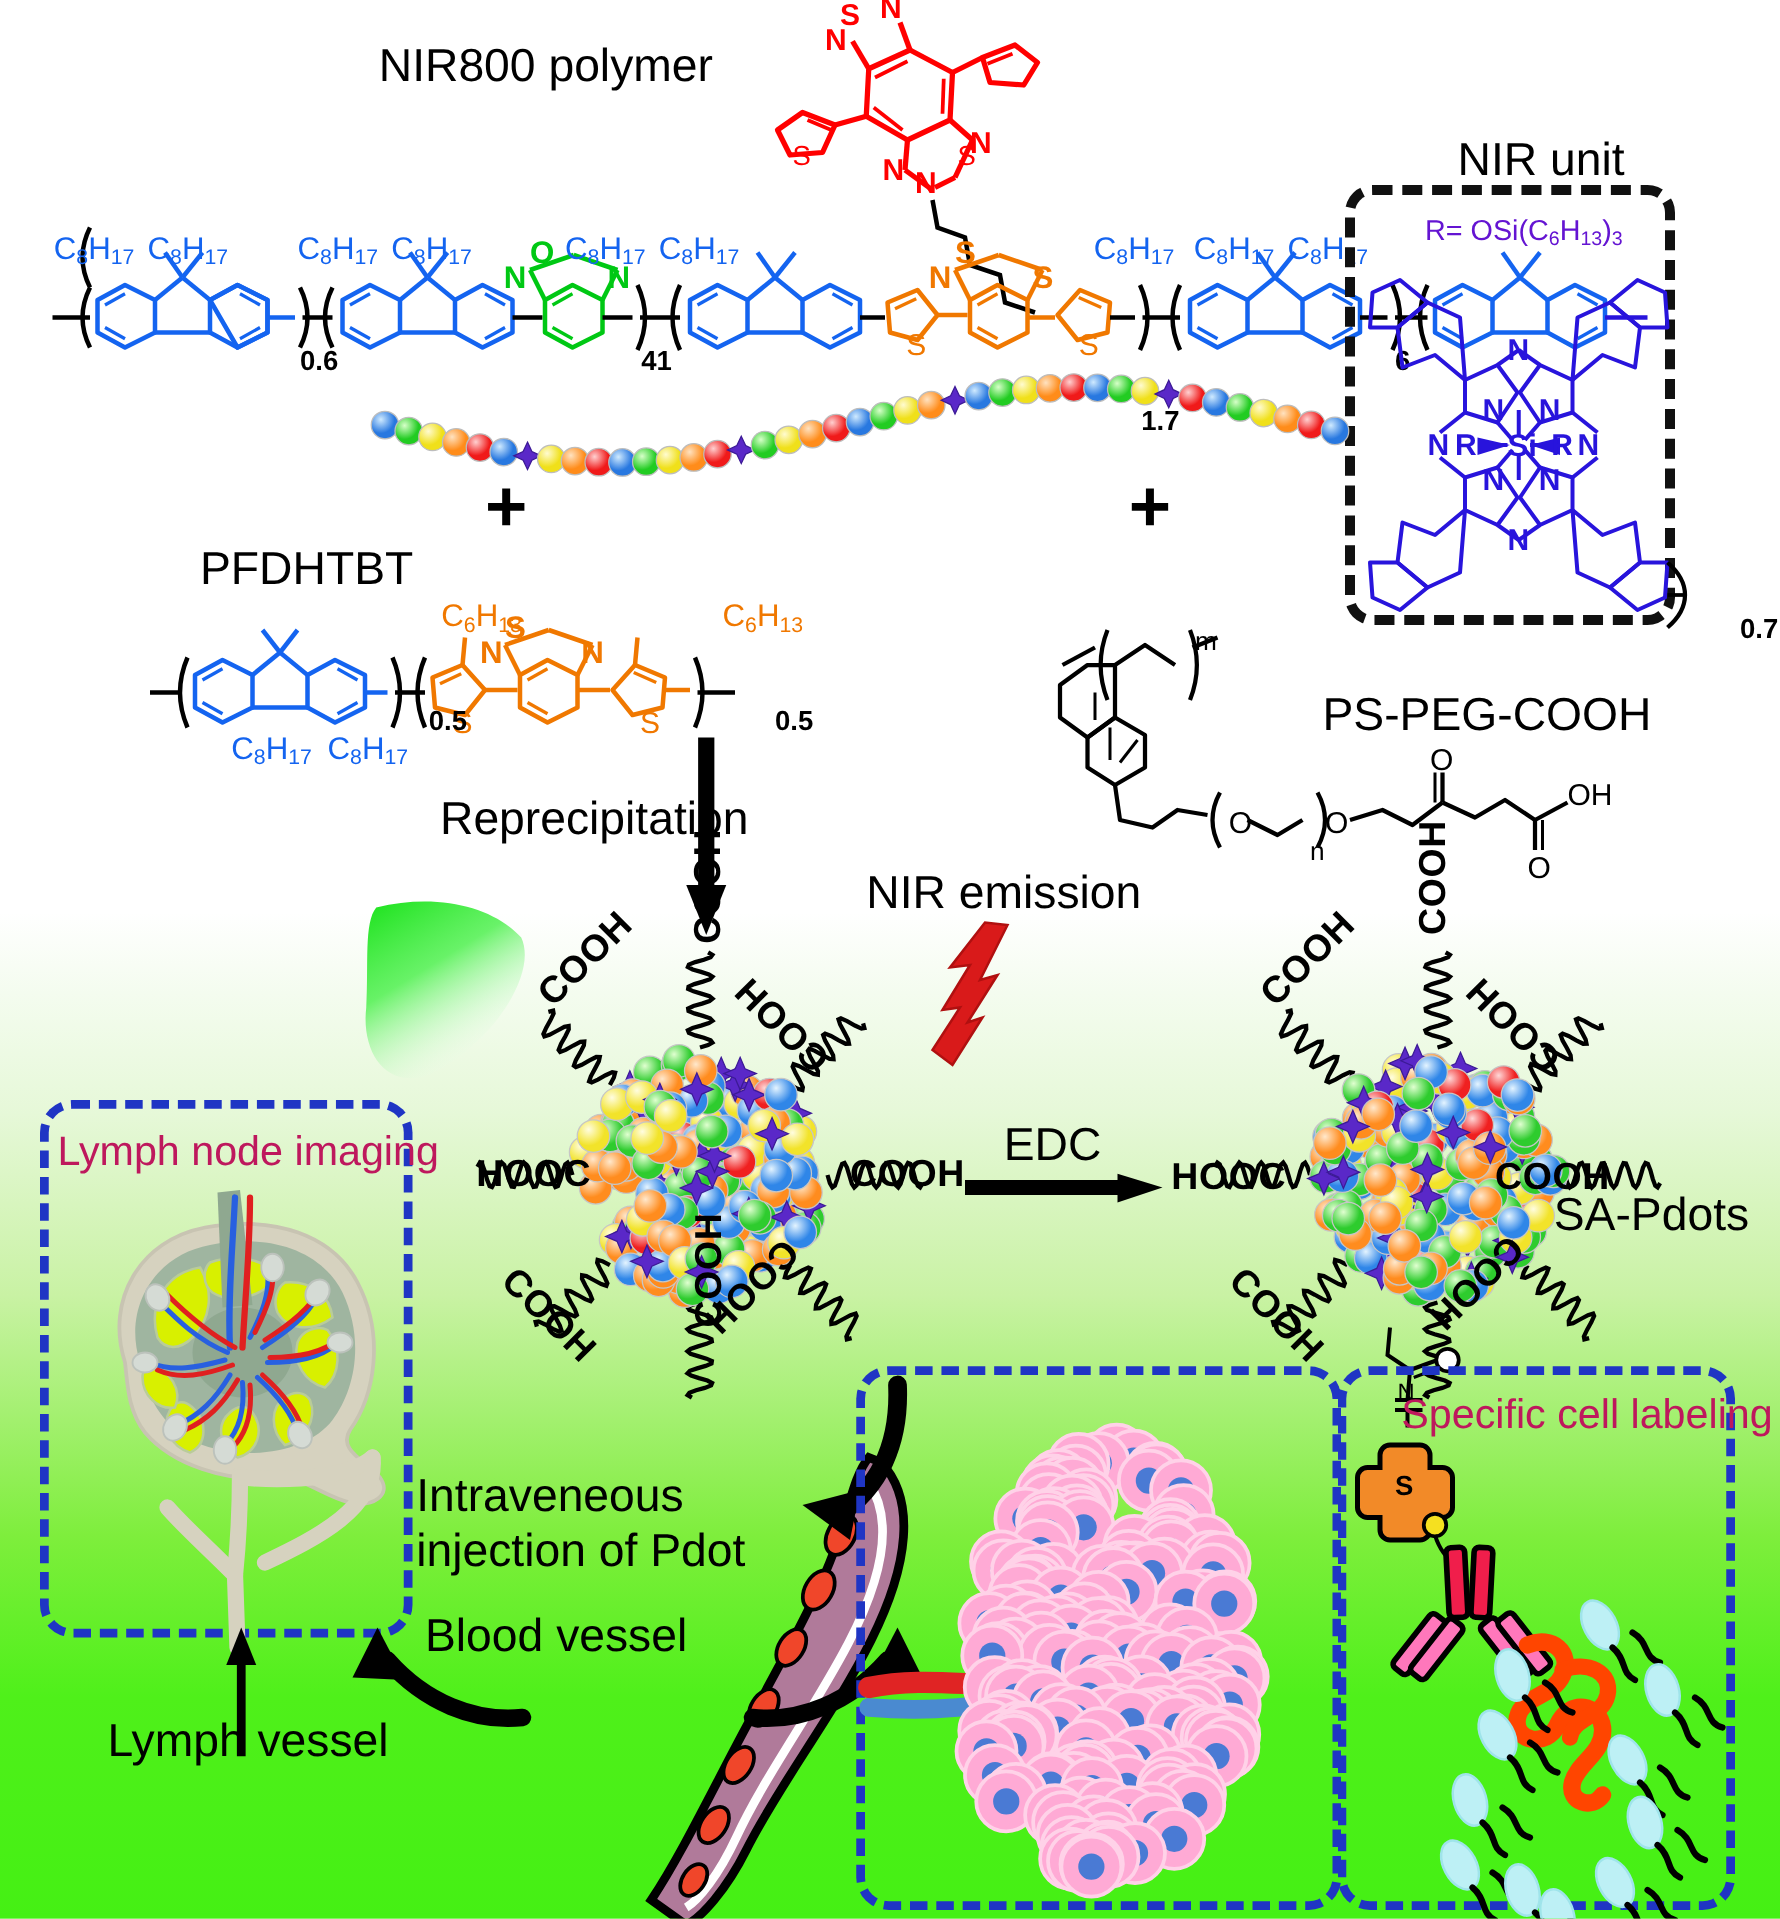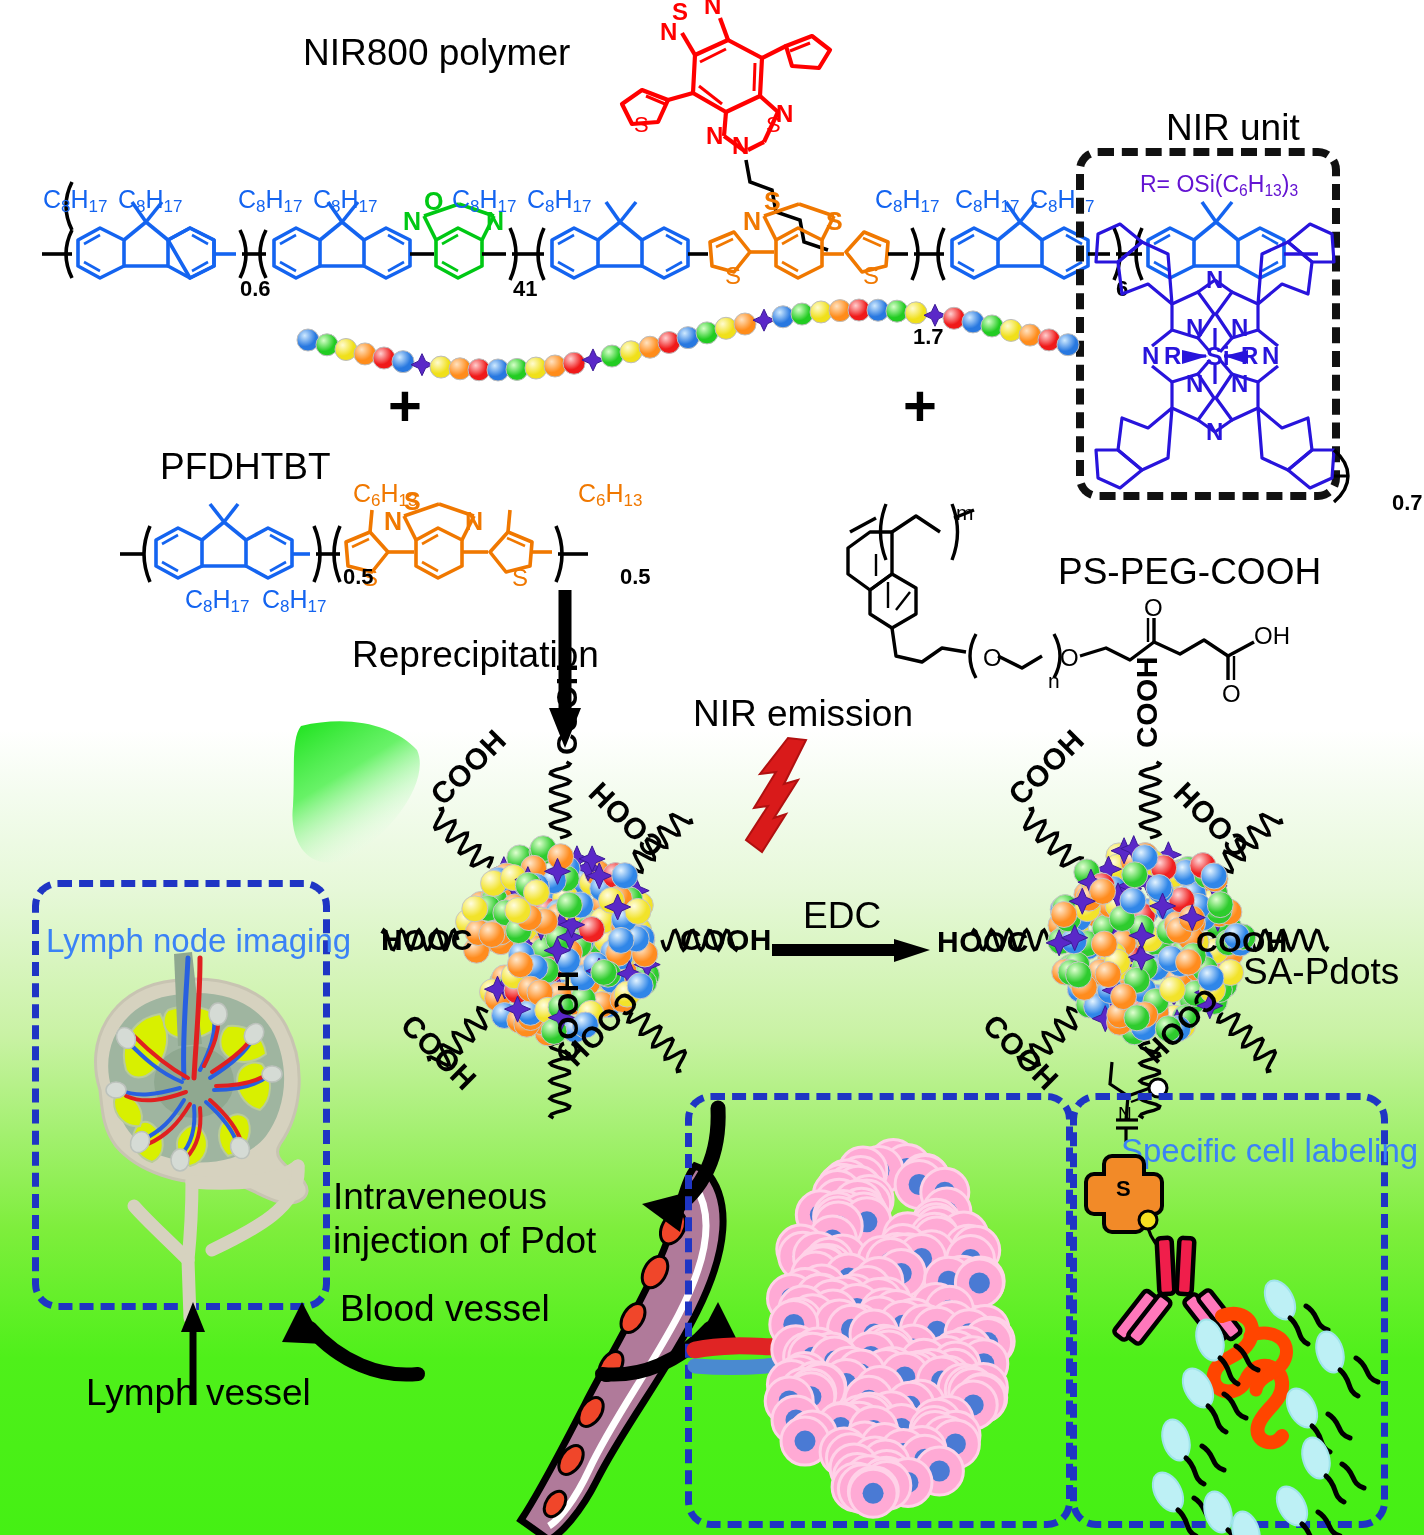--- a/index.html
+++ b/index.html
@@ -12,21 +12,21 @@
 
   
   #stage{position:absolute;left:0;top:730px;width:1424px;height:805px;
      background:linear-gradient(to bottom,#ffffff 0%,#f4fcef 8%,#e6f8d8 20%,#c9f2a4 38%,#7eee3c 62%,#4ff01a 78%,#45f014 100%);}
   #stage:after{content:"";position:absolute;left:0;right:0;bottom:0;height:4px;background:#45f014;}
 
   
   .dashbox{position:absolute;border:7px dashed #1f35c4;border-radius:26px;box-sizing:border-box;}
   .dashbox-black{position:absolute;border:8px dashed #111;border-radius:22px;box-sizing:border-box;}
 
-  .boxtitle{position:absolute;font-size:34px;color:#3b82f6;background:transparent;padding:0 6px;white-space:nowrap;margin-top:20px;}
+  .boxtitle{position:absolute;font-size:34px;color:#be185d;background:transparent;padding:0 6px;white-space:nowrap;}
 
   
   .mol-lab{position:absolute;font-size:25px;font-weight:400;white-space:nowrap;}
   .blue{color:#1464f0;} .orange{color:#f07800;} .violet{color:#6414d2;}
   .sublab{position:absolute;font-size:22px;font-weight:700;color:#000;}
 
   
   .bigtitle{position:absolute;font-size:37px;color:#000;}
 
   
@@ -356,21 +356,21 @@
         <circle cx="711" cy="30.404868884306012" r="11" fill="url(#gy)" stroke="#bdbdbd" stroke-width="1"></circle>
         <circle cx="730" cy="35.08600648514101" r="11" fill="url(#go)" stroke="#bdbdbd" stroke-width="1"></circle>
         <circle cx="749" cy="39.89427151195621" r="11" fill="url(#gr)" stroke="#bdbdbd" stroke-width="1"></circle>
         <circle cx="768" cy="44.70527178669088" r="11" fill="url(#gb)" stroke="#bdbdbd" stroke-width="1"></circle>
       </g>
   </svg>
 
   <div style="position:absolute;left:388px;top:372px;font-size:58px;font-weight:bold;color:#000;">+</div>
   <div style="position:absolute;left:903px;top:372px;font-size:58px;font-weight:bold;color:#000;">+</div>
 
-  <div class="bigtitle" style="left:160px;top:446px;">PFDHTBT</div>
+  <div class="bigtitle" style="left:160px;top:434px;">PFDHTBT</div>
 
   <svg class="abs" style="left:110px;top:482px;" width="580" height="130">
     <g stroke-width="3.6" fill="none" stroke-linejoin="round">
       <line x1="10" y1="72" x2="34" y2="72" stroke="#000"></line>
       <path d="M40,44 q-12,28 0,56" stroke="#000"></path>
       <g stroke="#1464f0">
         <polygon points="46,58 68,46 92,58 92,84 68,96 46,84"></polygon>
         <line x1="52" y1="62" x2="68" y2="53" stroke-width="2.6"></line>
         <line x1="52" y1="80" x2="68" y2="89" stroke-width="2.6"></line>
         <polygon points="136,58 158,46 182,58 182,84 158,96 136,84"></polygon>

